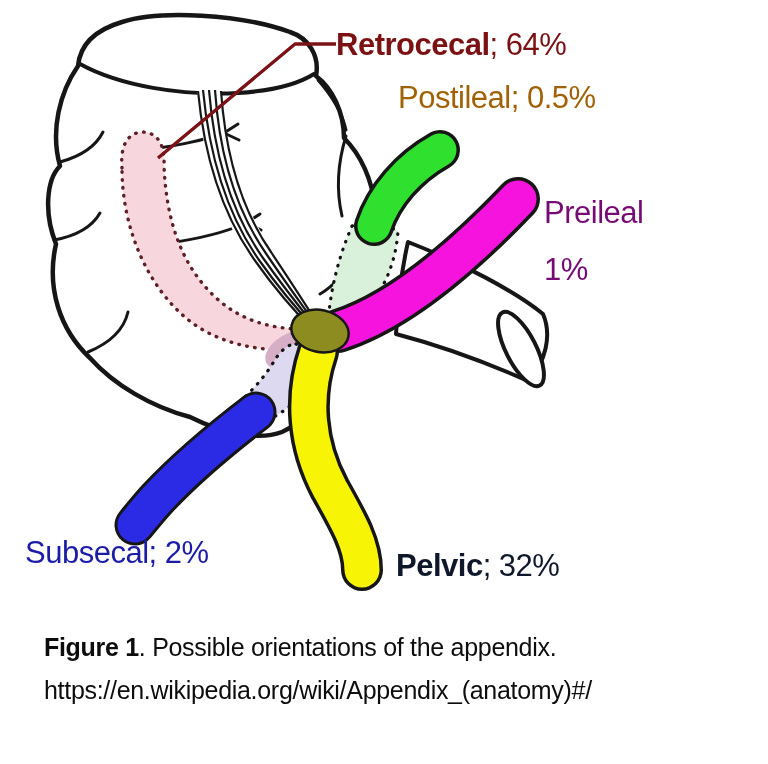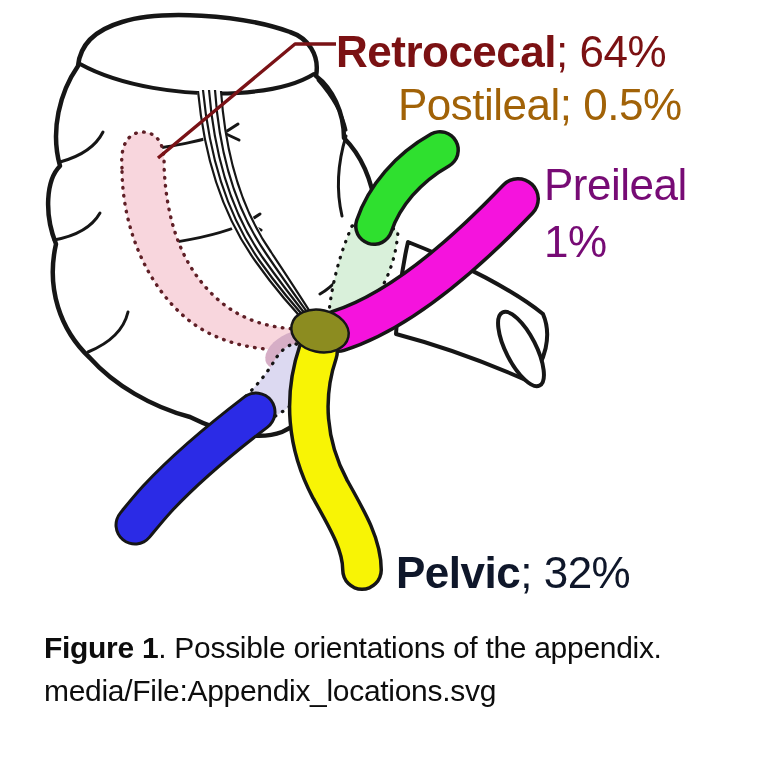--- a/index.html
+++ b/index.html
@@ -1,27 +1,27 @@
 <!DOCTYPE html>
 <html><head>
 <meta charset="utf-8">
 <style>
   html,body{margin:0;padding:0;background:#fff;}
   body{width:768px;height:764px;font-family:"Liberation Sans",sans-serif;}
   .stage{position:relative;width:768px;height:764px;background:#fff;overflow:hidden;}
   .stage svg{position:absolute;left:0;top:0;}
-  .lbl{position:absolute;font-size:44px;line-height:1.15;white-space:nowrap;letter-spacing:-0.5px;}
+  .lbl{position:absolute;font-size:31px;line-height:1.15;white-space:nowrap;letter-spacing:-0.5px;}
   .lbl .b{font-weight:bold;}
   .c-retro{color:#7b1113;}
   .c-post{color:#a16207;}
   .c-prei{color:#770b75;}
   .c-subs{color:#1c1ca6;}
   .c-pelv{color:#0f172a;}
   .lbl-preileal{line-height:57px;}
-  .caption{position:absolute;left:44px;top:626px;width:710px;font-size:30px;line-height:43px;color:#0d0d0d;letter-spacing:-0.3px;}
+  .caption{position:absolute;left:44px;top:626px;width:710px;font-size:25px;line-height:43px;color:#0d0d0d;letter-spacing:-0.3px;}
   .caption .b{font-weight:bold;}
 </style>
 </head>
 <body>
 
 <div class="stage">
 
   <svg width="768" height="764" viewBox="0 0 768 764">
 
     <path d="M 78,66 C 60,92 50,130 60,166 C 46,180 44,214 56,244 C 46,288 60,330 90,358
@@ -90,28 +90,31 @@
   </svg>
 
   <div class="lbl c-retro" style="left:336px;top:27px;">
     <span class="b">Retrocecal</span><span>; 64%</span>
   </div>
 
   <div class="lbl c-post" style="left:398px;top:80px;">
     <span>Postileal</span><span>; 0.5%</span>
   </div>
 
-  <div class="lbl c-prei lbl-preileal" style="left:544px;top:156px;">
+  <div class="lbl c-prei lbl-preileal" style="left:544px;top:184px;">
     <div>Preileal</div>
     <div>1%</div>
   </div>
 
+  <div class="lbl c-subs" style="left:25px;top:535px;">
+    <span>Subsecal</span><span>; 2%</span>
+  </div>
 
   <div class="lbl c-pelv" style="left:396px;top:548px;">
     <span class="b">Pelvic</span><span>; 32%</span>
   </div>
 
   <div class="caption">
     <div><span class="b">Figure 1</span><span>. Possible orientations of the appendix.</span></div>
-    <div>media/File:Appendix_locations.svg</div>
+    <div>https://en.wikipedia.org/wiki/Appendix_(anatomy)#/</div>
   </div>
 
 </div>
 
 </body></html>

